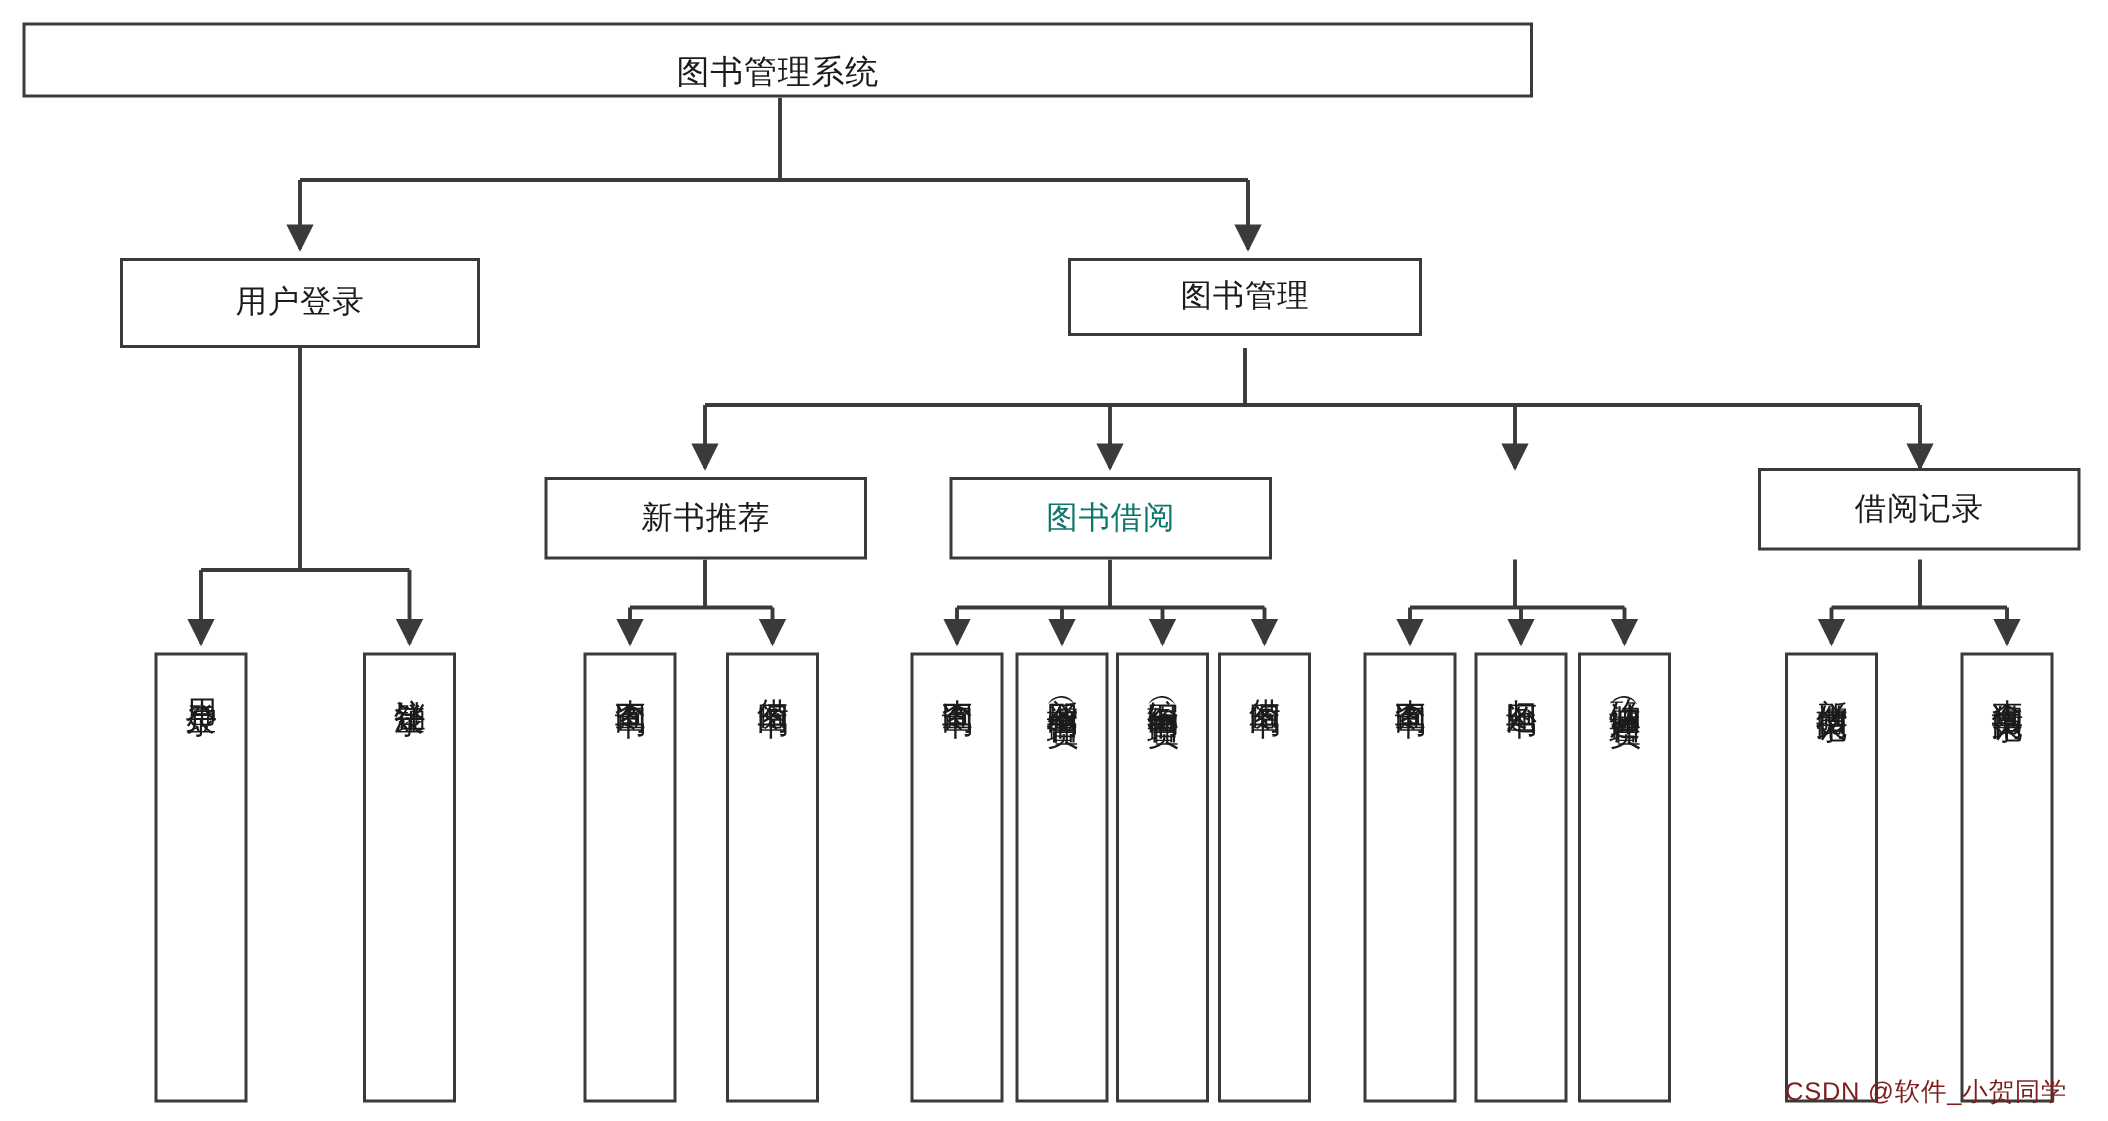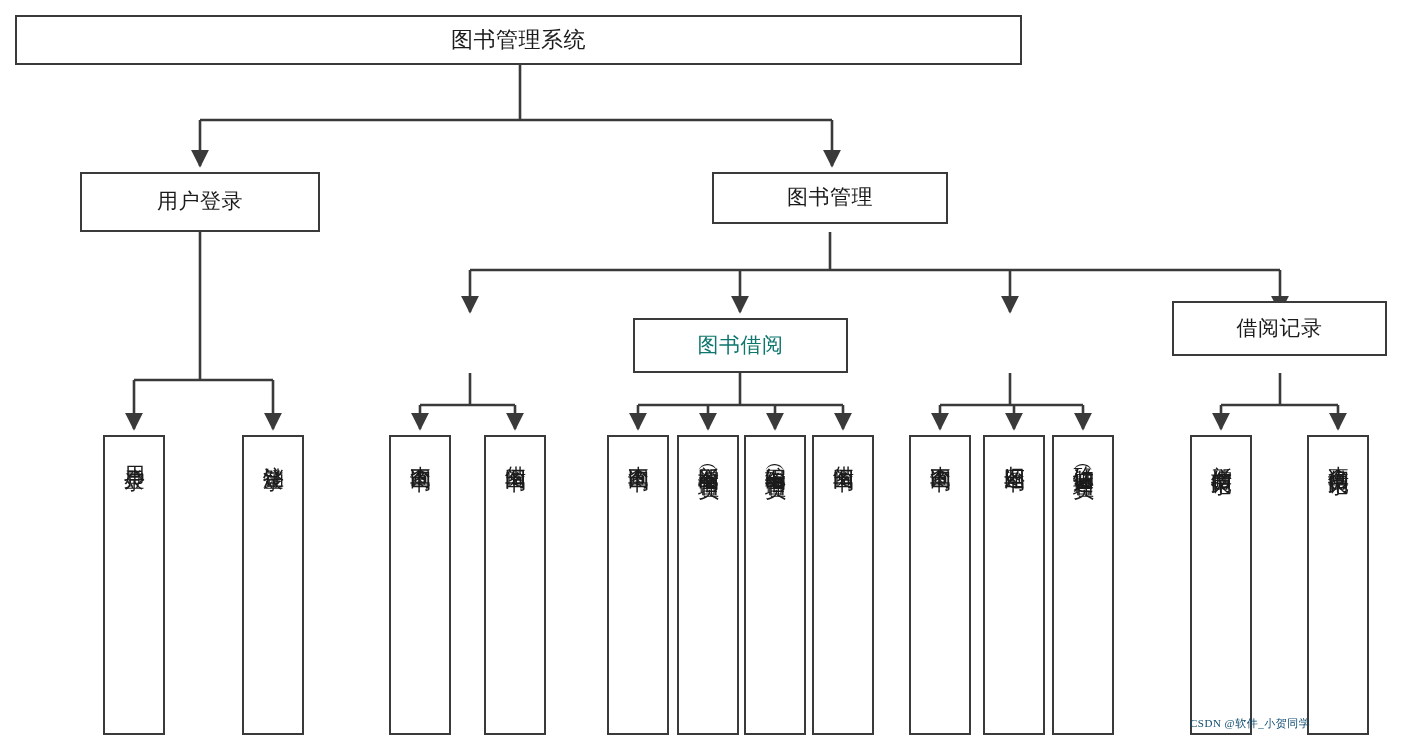--- a/index.html
+++ b/index.html
@@ -58,26 +58,26 @@
   .node.vert .label {
     writing-mode: vertical-rl;
     text-orientation: upright;
     font-size: 21px;
     line-height: 1.18;
     letter-spacing: 2px;
     white-space: nowrap;
   }
   .watermark {
     position: absolute;
-    font-size: 11px;
-    color: #0c4a6e;
+    font-size: 17px;
+    color: #7f1d1d;
     letter-spacing: 0.5px;
     white-space: nowrap;
     z-index: 5;
-    font-family: Liberation Serif, serif;
+    font-family: Liberation Sans, sans-serif;
   }
 </style>
 </head>
 <body>
 
 <div id="canvas">
 
   <svg id="edges" viewBox="0 0 1405 747" xmlns="http://www.w3.org/2000/svg">
     <defs>
       <marker id="arrow" viewBox="0 0 10 10" refX="9" refY="5" markerWidth="7" markerHeight="7" orient="auto-start-reverse">
@@ -121,35 +121,38 @@
       <path d="M 1014 405 L 1014 429" marker-end="url(#arrow)"></path>
       <path d="M 1083 405 L 1083 429" marker-end="url(#arrow)"></path>
 
       <path d="M 1280 373 L 1280 405"></path>
       <path d="M 1221 405 L 1338 405"></path>
       <path d="M 1221 405 L 1221 429" marker-end="url(#arrow)"></path>
       <path d="M 1338 405 L 1338 429" marker-end="url(#arrow)"></path>
     </g>
   </svg>
 
-  <div class="node root horiz" style="left: 15px; top: 15px; width: 1007px; height: 50px; border-color: rgb(58, 58, 58); background: rgb(255, 255, 255); color: rgb(27, 27, 27);">
+  <div class="node root horiz" style="left: 15px; top: 15px; width: 1007px; height: 50px; border-color: rgb(58, 58, 58); background: rgb(255, 255, 255); color: rgb(27, 27, 27); align-items: flex-end;">
     <span class="label">图书管理系统</span>
   </div>
 
   <div class="node horiz" style="left: 80px; top: 172px; width: 240px; height: 60px; border-color: rgb(58, 58, 58); background: rgb(255, 255, 255); color: rgb(27, 27, 27);">
     <span class="label">用户登录</span>
   </div>
   <div class="node horiz" style="left: 712px; top: 172px; width: 236px; height: 52px; border-color: rgb(58, 58, 58); background: rgb(255, 255, 255); color: rgb(27, 27, 27);">
     <span class="label">图书管理</span>
   </div>
 
+  <div class="node horiz" style="left: 363px; top: 318px; width: 215px; height: 55px; border-color: rgb(58, 58, 58); background: rgb(255, 255, 255); color: rgb(27, 27, 27);">
+    <span class="label">新书推荐</span>
+  </div>
   <div class="node horiz" style="left: 633px; top: 318px; width: 215px; height: 55px; border-color: rgb(58, 58, 58); background: rgb(255, 255, 255); color: #0f766e;">
     <span class="label">图书借阅</span>
   </div>
-  <div class="node horiz" style="left: 1172px; top: 301px; width: 215px; height: 55px; border-color: rgb(58, 58, 58); background: rgb(255, 255, 255); color: rgb(27, 27, 27);">
+  <div class="node horiz" style="left: 1172px; top: 312px; width: 215px; height: 55px; border-color: rgb(58, 58, 58); background: rgb(255, 255, 255); color: rgb(27, 27, 27);">
     <span class="label">借阅记录</span>
   </div>
 
   <div class="node vert" style="left: 103px; top: 435px; width: 62px; height: 300px; border-color: rgb(58, 58, 58); background: rgb(255, 255, 255); color: rgb(27, 27, 27);">
     <span class="label">用户登录</span>
   </div>
   <div class="node vert" style="left: 242px; top: 435px; width: 62px; height: 300px; border-color: rgb(58, 58, 58); background: rgb(255, 255, 255); color: rgb(27, 27, 27);">
     <span class="label">注销登录</span>
   </div>
   <div class="node vert" style="left: 389px; top: 435px; width: 62px; height: 300px; border-color: rgb(58, 58, 58); background: rgb(255, 255, 255); color: rgb(27, 27, 27);">

